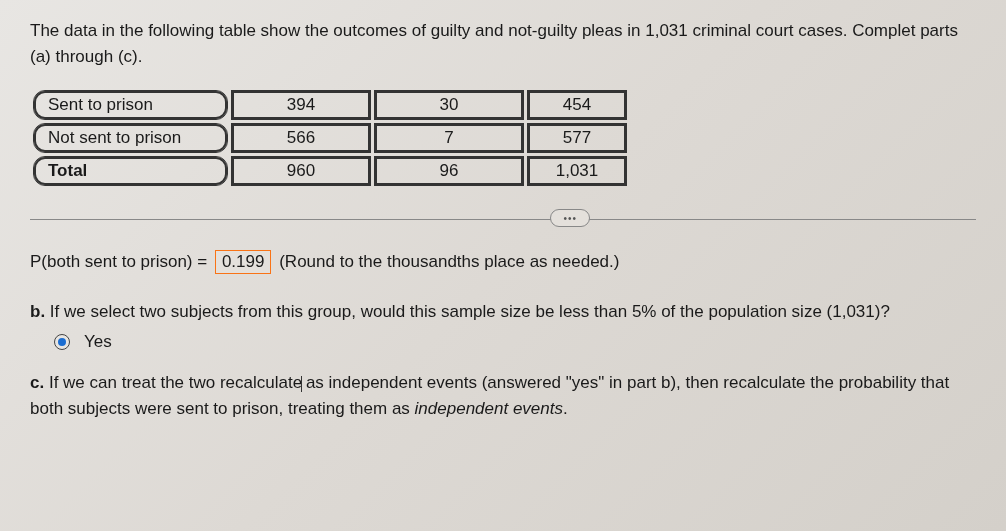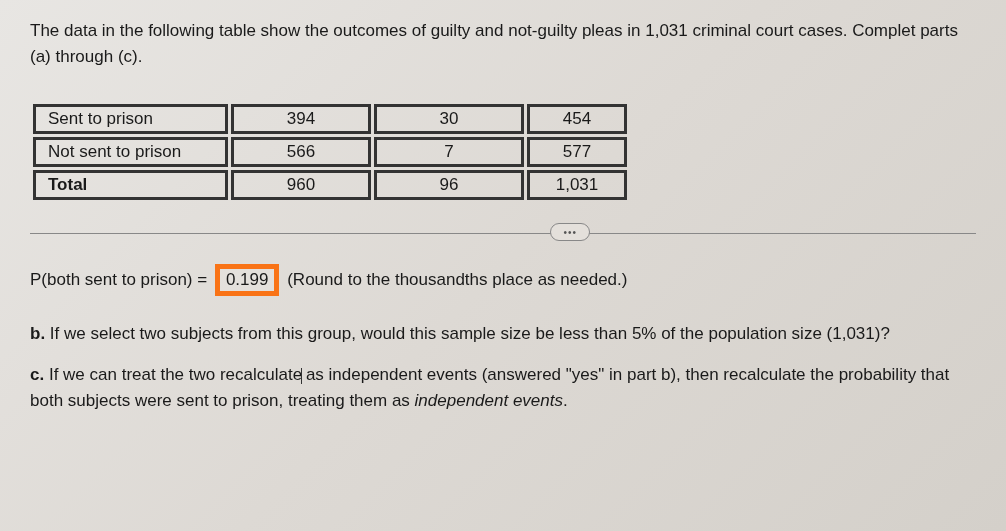--- a/index.html
+++ b/index.html
@@ -6,36 +6,36 @@
     body {
       width: 1006px;
       height: 531px;
       font-family: Arial, Helvetica, sans-serif;
       font-size: 17px;
       color: #1a1a1a;
       background: linear-gradient(135deg, #e8e6e3 0%, #ddd9d4 50%, #d4d0ca 100%);
       padding: 18px 30px;
       overflow: hidden;
     }
-    .intro { margin-bottom: 32px; line-height: 1.5; }
+    .intro { margin-bottom: 18px; line-height: 1.5; }
     table {
       border-collapse: separate;
       border-spacing: 3px;
       margin-bottom: 8px;
     }
     td, th {
       border: 1px solid #333;
       outline: 2px solid #333;
       outline-offset: -3px;
       padding: 4px 14px;
       text-align: center;
       font-weight: normal;
       background: transparent;
     }
-    td.rowlabel { text-align: left; padding-right: 40px; min-width: 195px; }
+    td.rowlabel { text-align: left; padding-right: 40px; min-width: 195px; border-radius: 12px; }
     td.rowlabel.bold { font-weight: bold; }
     .col-g { min-width: 140px; }
     .col-n { min-width: 150px; }
     .col-t { min-width: 100px; font-weight: bold; }
     .col-t.dat { font-weight: normal; text-align: center; }
     hr.sep {
       border: none;
       border-top: 1px solid #888;
       margin: 30px 0 2px 0;
       position: relative;
@@ -52,21 +52,21 @@
       display: flex;
       align-items: center;
       justify-content: center;
       font-size: 10px;
       letter-spacing: 1px;
       color: #555;
     }
     .pline { margin-top: 30px; }
     .ansbox {
       display: inline-block;
-      border: 5px solid #f97316;
+      border: 1px solid #f97316;
       padding: 1px 6px;
       margin: 0 3px;
       background: rgba(255,255,255,0.1);
     }
     .partb { margin-top: 28px; }
     .options { margin: 10px 0 0 24px; }
     .opt { display: flex; align-items: center; gap: 14px; margin: 10px 0; }
     .radio {
       width: 16px; height: 16px; border: 1.5px solid #444; border-radius: 50%;
       display: flex; align-items:center; justify-content:center;
@@ -113,18 +113,22 @@
 
 <div class="pline">
   <span>P(both sent to prison) = </span>
   <span class="ansbox">0.199</span>
   <span> (Round to the thousandths place as needed.)</span>
 </div>
 
 <div class="partb">
   <span class="bold">b.</span><span> If we select two subjects from this group, would this sample size be less than 5% of the population size (1,031)?</span>
   <div class="options">
+    <div class="opt">
+      <span class="radio sel"></span>
+      <span>Yes</span>
+    </div>
   </div>
 </div>
 
 <div class="partc">
   <span class="bold">c.</span><span> If we can treat the two recalculate</span><span class="caret"></span><span> as independent events (answered "yes" in part b), then recalculate the probability that both subjects were sent to prison, treating them as </span><span class="ital">independent events</span><span>.</span>
 </div>
 
 </body></html>

